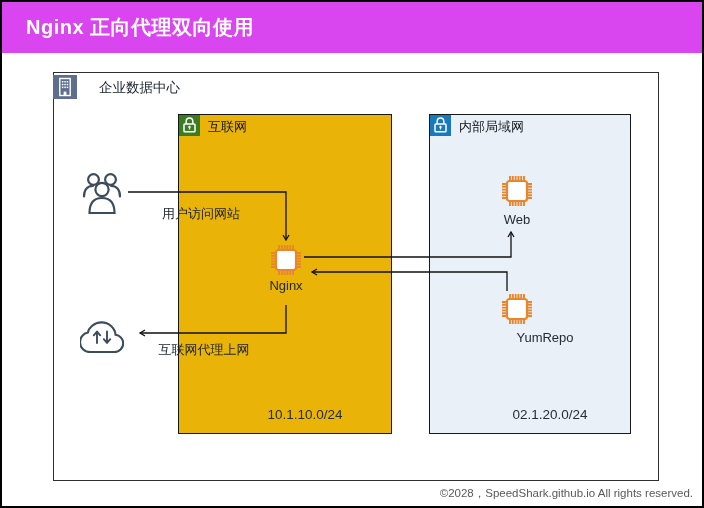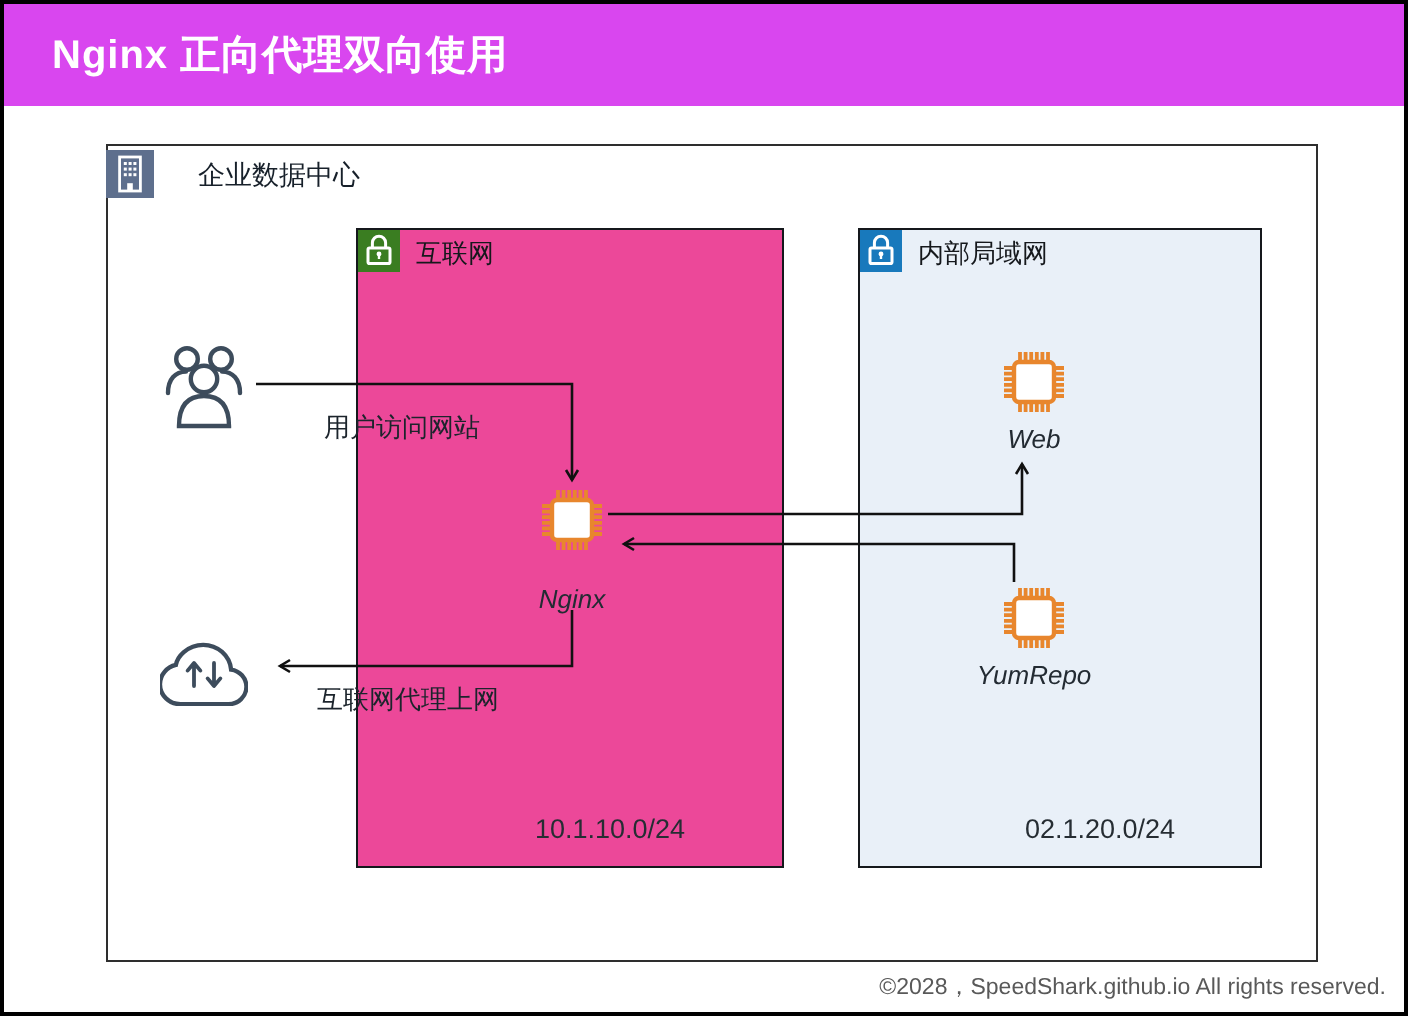--- a/index.html
+++ b/index.html
@@ -15,33 +15,33 @@
   
   .dc { position:absolute; left:51px; top:70px; width:604px; height:407px;
     border:1.4px solid #2e2e2e; }
   .dc-icon { position:absolute; left:-1px; top:2px; width:24px; height:24px;
     background:#5e6f8d; }
   .dc-label { position:absolute; left:33px; top:6px; font-size:13.5px; color:#17202a;margin-left:12px; }
 
   
   .zone { position:absolute; top:112px; height:320px; box-sizing:border-box;
     border:1.5px solid #15181c; }
-  .zone-internet { left:176px; width:214px; background:#ec4899; }
+  .zone-internet { left:176px; width:214px; background:#eab308; }
   .zone-lan { left:427px; width:202px; background:#e9f0f8; }
   .zone-icon { position:absolute; left:0; top:0; width:21px; height:21px; }
   .zone-icon.green { background:#3a7d21; }
   .zone-icon.blue  { background:#1879bc; }
   .zone-label { position:absolute; left:29px; top:3px; font-size:13px; color:#15181c; }
   .zone-subnet { position:absolute; left:0; right:0; bottom:11px; text-align:center;
     font-size:13.5px; color:#262d33;padding-left:40px; }
 
   
   .chip { position:absolute; width:34px; height:34px; }
   .node-label { position:absolute; width:84px; text-align:center;
-    font-size:13px; color:#232b33;font-style:italic; }
+    font-size:13px; color:#232b33; }
   .figure { position:absolute; }
 
   
   .flow-label { position:absolute; width:164px; text-align:center;
     font-size:13px; color:#1c242c; }
 
   .connectors { position:absolute; left:0; top:0; pointer-events:none; }
 
   .copyright { position:absolute; right:9px; top:484px; font-size:11.5px; color:#595959; }
 </style>
@@ -142,21 +142,21 @@
     <svg width="34" height="34" viewBox="0 0 34 34">
       <g stroke="#e8862d" stroke-width="1.9">
         <path d="M10 2v5 M12.8 2v5 M15.6 2v5 M18.4 2v5 M21.2 2v5 M24 2v5"></path>
         <path d="M10 27v5 M12.8 27v5 M15.6 27v5 M18.4 27v5 M21.2 27v5 M24 27v5"></path>
         <path d="M2 10h5 M2 12.8h5 M2 15.6h5 M2 18.4h5 M2 21.2h5 M2 24h5"></path>
         <path d="M27 10h5 M27 12.8h5 M27 15.6h5 M27 18.4h5 M27 21.2h5 M27 24h5"></path>
       </g>
       <rect x="7" y="7" width="20" height="20" rx="2.5" fill="#fff" stroke="#e8862d" stroke-width="2.2"></rect>
     </svg>
   </div>
-  <div class="node-label" style="left:242px; top:290px;">Nginx</div>
+  <div class="node-label" style="left:242px; top:276px;">Nginx</div>
 
   <div class="chip" style="left:498px; top:172px;">
     <svg width="34" height="34" viewBox="0 0 34 34">
       <g stroke="#e8862d" stroke-width="1.9">
         <path d="M10 2v5 M12.8 2v5 M15.6 2v5 M18.4 2v5 M21.2 2v5 M24 2v5"></path>
         <path d="M10 27v5 M12.8 27v5 M15.6 27v5 M18.4 27v5 M21.2 27v5 M24 27v5"></path>
         <path d="M2 10h5 M2 12.8h5 M2 15.6h5 M2 18.4h5 M2 21.2h5 M2 24h5"></path>
         <path d="M27 10h5 M27 12.8h5 M27 15.6h5 M27 18.4h5 M27 21.2h5 M27 24h5"></path>
       </g>
       <rect x="7" y="7" width="20" height="20" rx="2.5" fill="#fff" stroke="#e8862d" stroke-width="2.2"></rect>
@@ -168,20 +168,20 @@
     <svg width="34" height="34" viewBox="0 0 34 34">
       <g stroke="#e8862d" stroke-width="1.9">
         <path d="M10 2v5 M12.8 2v5 M15.6 2v5 M18.4 2v5 M21.2 2v5 M24 2v5"></path>
         <path d="M10 27v5 M12.8 27v5 M15.6 27v5 M18.4 27v5 M21.2 27v5 M24 27v5"></path>
         <path d="M2 10h5 M2 12.8h5 M2 15.6h5 M2 18.4h5 M2 21.2h5 M2 24h5"></path>
         <path d="M27 10h5 M27 12.8h5 M27 15.6h5 M27 18.4h5 M27 21.2h5 M27 24h5"></path>
       </g>
       <rect x="7" y="7" width="20" height="20" rx="2.5" fill="#fff" stroke="#e8862d" stroke-width="2.2"></rect>
     </svg>
   </div>
-  <div class="node-label" style="left:473px; top:328px;">YumRepo</div>
+  <div class="node-label" style="left:501px; top:328px;">YumRepo</div>
 
   <div class="flow-label" style="left:120px; top:339px;">互联网代理上网</div>
   <div class="flow-label" style="left:117px; top:203px;">用户访问网站</div>
 
   <div class="copyright">©2028，SpeedShark.github.io All rights reserved.</div>
 
 </div>
 
 </body></html>

